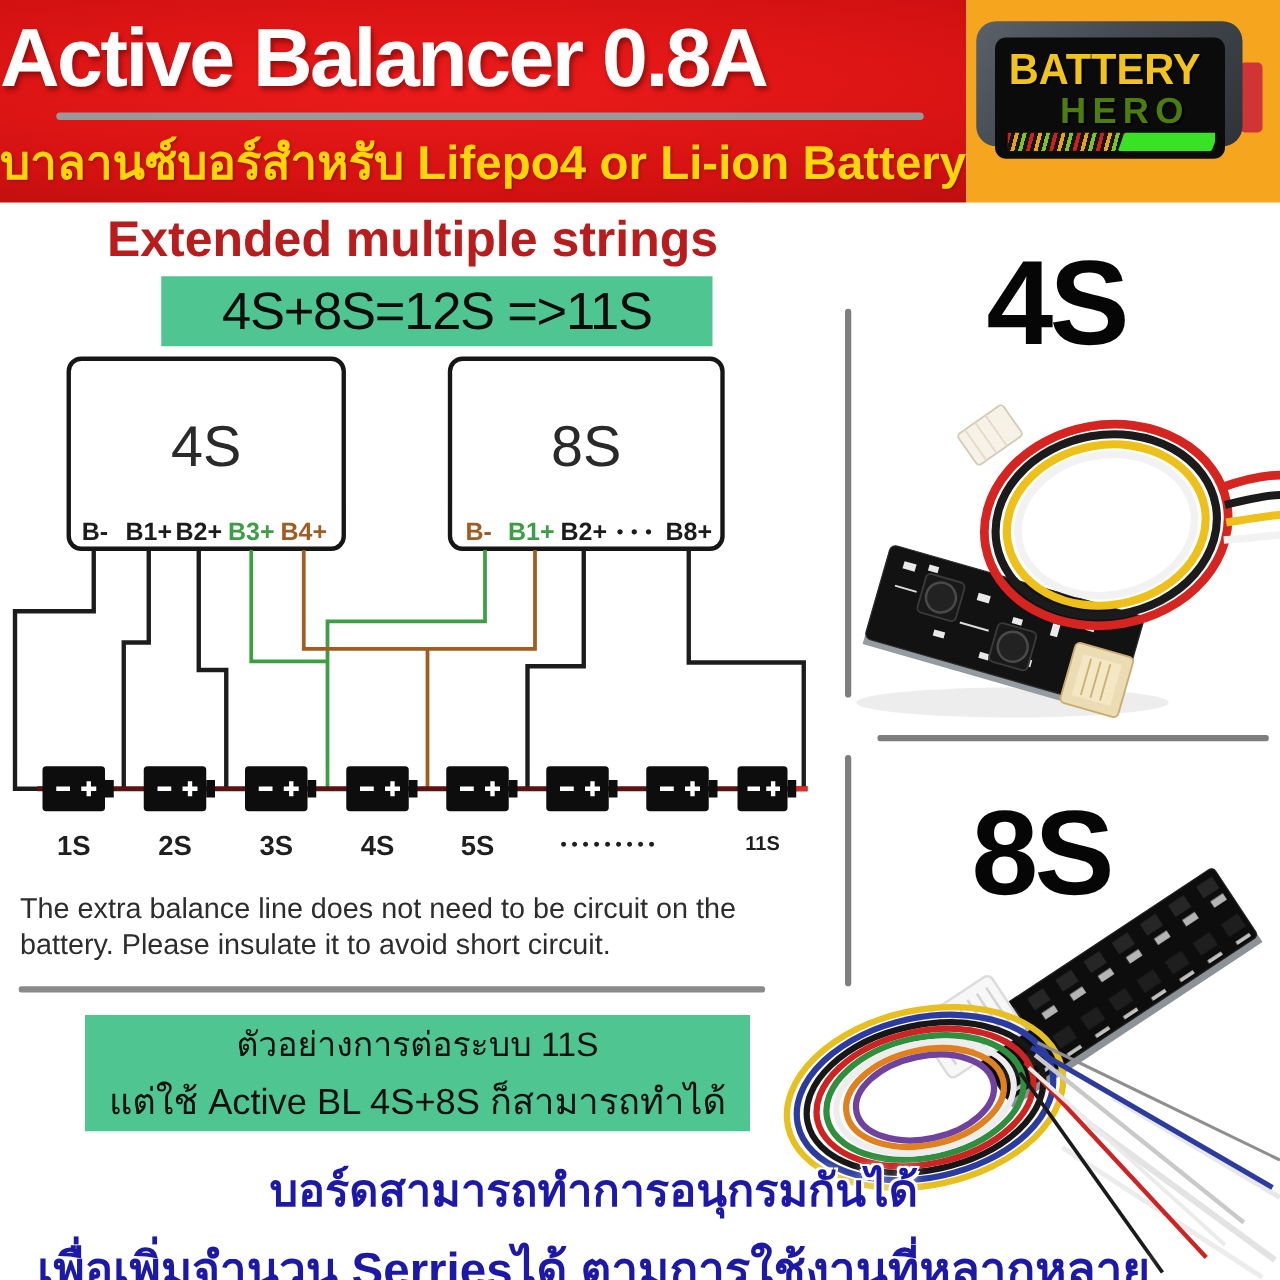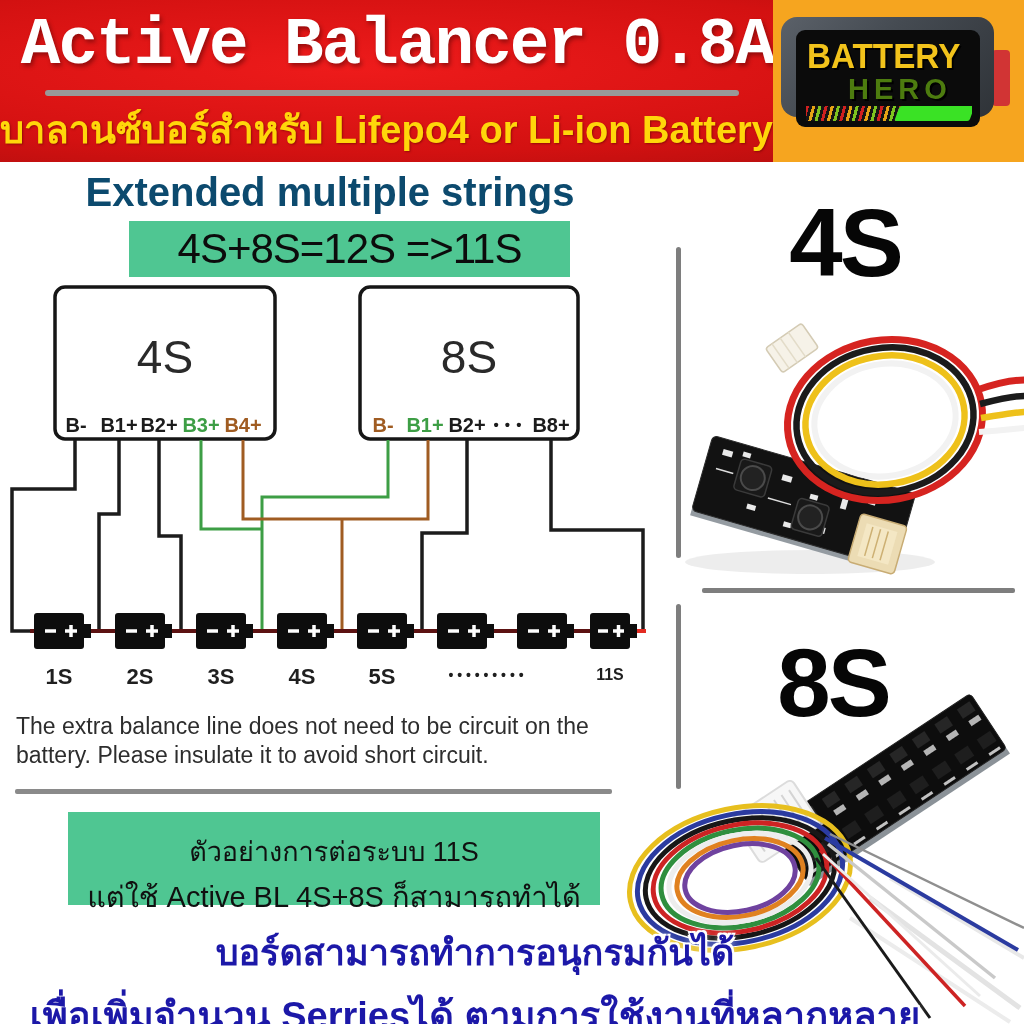--- a/index.html
+++ b/index.html
@@ -2,22 +2,22 @@
 <html><head>
 <meta charset="utf-8">
 <style>
   * { margin:0; padding:0; box-sizing:border-box; }
   html,body { width:1024px; height:1024px; background:#fff; font-family:"Liberation Sans",sans-serif; position:relative; overflow:hidden; }
   .abs { position:absolute; }
 
   
   #banner { left:0; top:0; width:773px; height:162px;
     background:radial-gradient(ellipse 130% 95% at 46% 42%, #ee1b1b 0%, #d31111 55%, #9f0c0c 100%); }
-  #banner-title { top:8px; left:0; width:100%; text-align:right; color:#fff;
-    font-family:Liberation Mono, monospace; font-weight:bold; font-size:66px; letter-spacing:-2px;
+  #banner-title { top:8px; left:0; width:100%; text-align:left; color:#fff;
+    font-family:Liberation Sans, sans-serif; font-weight:bold; font-size:66px; letter-spacing:-2px;
     text-shadow:2px 3px 4px rgba(60,0,0,.45); }
   #banner-rule { left:45px; top:90px; width:694px; height:6px; background:#999; border-radius:3px; }
   #banner-sub { top:99px; left:0; width:100%; color:#ffd60a;
     font-weight:bold; font-size:38px; text-shadow:1px 1px 2px rgba(90,0,0,.5); }
 
   #logo-panel { left:773px; top:0; width:251px; height:162px; background:#f6a51f; }
   #batt-body { left:8px; top:17px; width:213px; height:100px; border-radius:16px;
     background:linear-gradient(135deg,#5b6169 0%,#454b52 40%,#2f3338 100%); }
   #batt-tab { left:219px; top:50px; width:18px; height:56px; background:#d13434; border-radius:4px; }
   #batt-screen { left:15px; top:13px; width:184px; height:97px; background:#0b0b0b; border-radius:9px; }
@@ -26,36 +26,36 @@
   #logo-word2 { left:52px; top:43px; font-size:29px; font-weight:bold; color:#4d7c0f;
     letter-spacing:5px; text-shadow:2px 2px 0 #000; }
   #logo-bar { left:10px; top:76px; width:166px; height:15px; overflow:hidden; }
   #bar-stripes { position:absolute; left:0; top:0; width:60%; height:100%;
     background:repeating-linear-gradient(105deg,#cf2020 0 3px,#141414 3px 6px,#e6a314 6px 9px,#141414 9px 12px,#7ec31f 12px 15px,#141414 15px 18px); }
   #bar-green { position:absolute; left:55%; top:0; width:45%; height:100%;
     background:#3ae225; transform:skewX(-20deg); border-radius:2px; }
 
   
   #dg-heading { left:0; top:170px; width:660px; text-align:center;
-    font-size:40px; font-weight:bold; color:#0c4a6e; }
+    font-size:40px; font-weight:bold; color:#b91c1c; }
   #dg-formula { left:129px; top:221px; width:441px; height:56px; background:#4fc692;
     text-align:center; line-height:56px; font-size:42px; font-weight:normal; color:#0c0c0c; letter-spacing:-1px; }
   #dg-svg { left:0; top:280px; }
   .boxlbl { font-family:"Liberation Sans",sans-serif; font-size:46px; fill:#2a2a2a; text-anchor:middle; }
   .term   { font-family:"Liberation Sans",sans-serif; font-size:20px; font-weight:700; text-anchor:middle; }
   .term-dots { font-size:15px; letter-spacing:1px; }
   .batlbl { font-family:"Liberation Sans",sans-serif; font-size:22px; font-weight:700; fill:#1f1f1f; text-anchor:middle; }
   .batdots { font-size:14px; }
   .batlbl-sm { font-size:16px; }
 
   #dg-note { left:16px; top:712px; width:640px; font-size:23px; line-height:29px; color:#2d2d2d; }
   #dg-rule { left:15px; top:789px; width:597px; height:5px; background:#8a8a8a; border-radius:2px; }
 
   #green-note { left:68px; top:812px; width:532px; height:93px; background:#4fc692;
-    text-align:center; color:#101010; padding-top:18px; }
+    text-align:center; color:#101010; padding-top:2px; }
   #green-note .l1 { font-size:27px; }
   #green-note .l2 { font-size:29px; margin-top:1px; }
 
   
   .vdiv { width:5px; background:#7e7e7e; border-radius:3px; }
   #vdiv1 { left:676px; top:247px; height:311px; }
   #vdiv2 { left:676px; top:604px; height:185px; }
   #hdiv  { left:702px; top:588px; width:313px; height:5px; background:#7e7e7e; border-radius:2px; }
   .big-lbl { text-align:center; font-size:96px; font-weight:bold; color:#060606; letter-spacing:-3px; }
   #label-4s { left:690px; top:188px; width:310px; }

